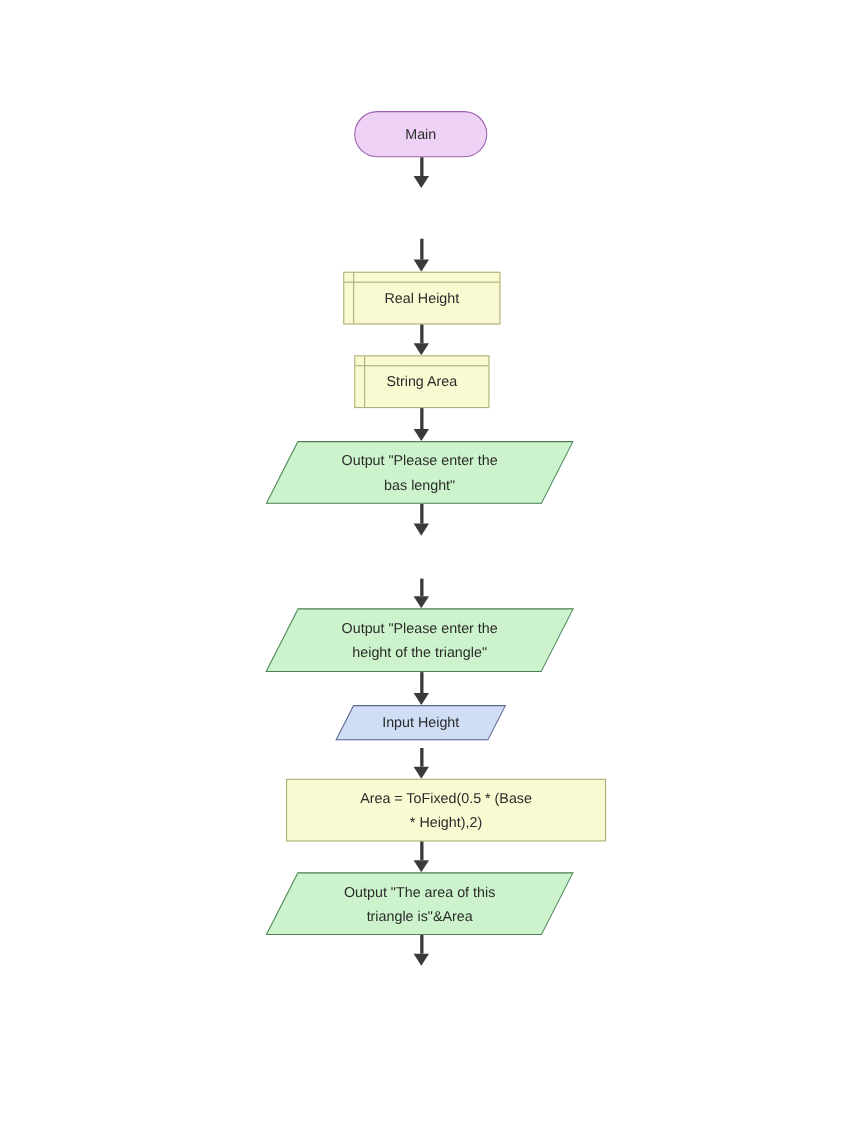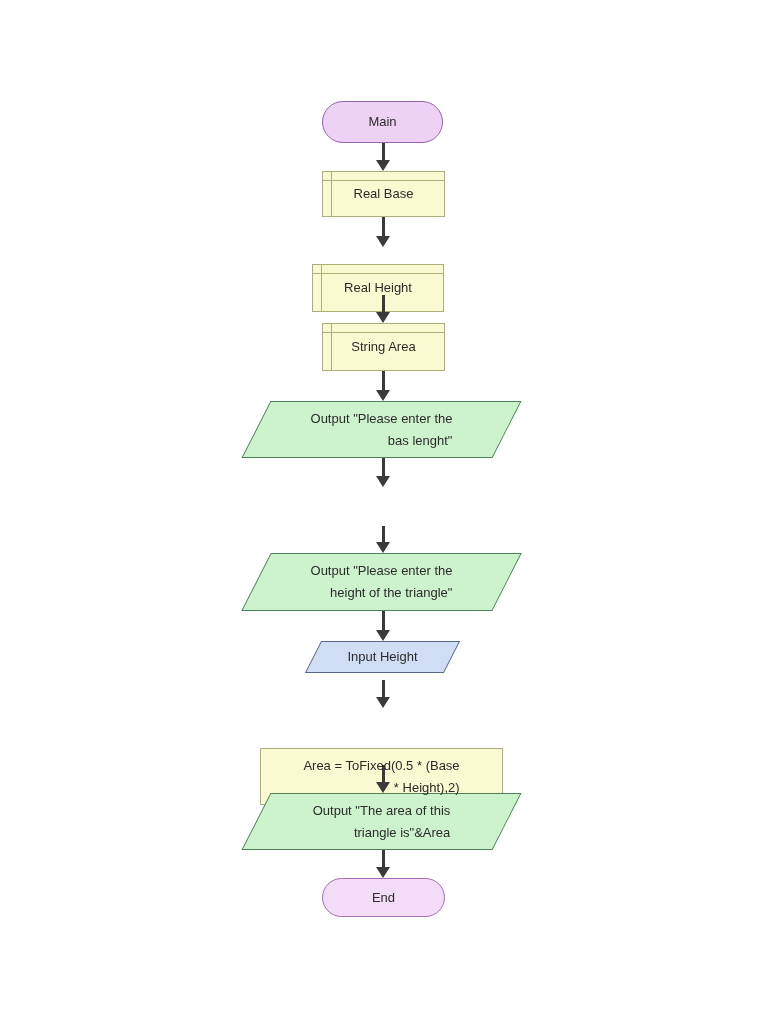--- a/index.html
+++ b/index.html
@@ -15,21 +15,21 @@
     font-family: "Liberation Sans", sans-serif;
     font-size: 13px;
     color: #2b2b2b;
     overflow: hidden;
   }
   .node {
     position: absolute;
     display: flex;
     align-items: center;
     justify-content: center;
-    text-align: right;
+    text-align: center;
     box-sizing: border-box;
   }
   .label {
     position: relative;
     white-space: pre-line;
     line-height: 22px;
     z-index: 2;
   }
   
   .terminator {
@@ -100,29 +100,24 @@
 <body>
 
 <div class="canvas">
 
   <div class="node terminator" style="left:322px;top:101px;width:121px;height:42px">
     <span class="label">Main</span>
   </div>
 
   <div class="arrow" style="left:383px;top:143px;height:17px"></div>
 
-  <div class="node declaration" style="left:322px;top:171px;width:123px;height:46px">
-    <div class="decl-v"></div>
-    <div class="decl-h"></div>
-    <span class="label">Real Base</span>
-  </div>
 
   <div class="arrow" style="left:383px;top:217px;height:19px"></div>
 
-  <div class="node declaration" style="left:312px;top:264px;width:132px;height:48px">
+  <div class="node declaration" style="left:312px;top:247px;width:143px;height:48px">
     <div class="decl-v"></div>
     <div class="decl-h"></div>
     <span class="label">Real Height</span>
   </div>
 
   <div class="arrow" style="left:383px;top:295px;height:17px"></div>
 
   <div class="node declaration" style="left:322px;top:323px;width:123px;height:48px">
     <div class="decl-v"></div>
     <div class="decl-h"></div>
@@ -150,32 +145,29 @@
 
   <div class="arrow" style="left:383px;top:611px;height:19px"></div>
 
   <div class="node io input" style="left:302px;top:641px;width:161px;height:32px">
     <div class="shape"></div>
     <span class="label">Input Height</span>
   </div>
 
   <div class="arrow" style="left:383px;top:680px;height:17px"></div>
 
-  <div class="node process" style="left:260px;top:748px;width:243px;height:57px">
+  <div class="node process" style="left:260px;top:708px;width:291px;height:57px">
     <span class="label">Area = ToFixed(0.5 * (Base
 * Height),2)</span>
   </div>
 
   <div class="arrow" style="left:383px;top:765px;height:17px"></div>
 
   <div class="node io output" style="left:240px;top:793px;width:283px;height:57px">
     <div class="shape"></div>
     <span class="label">Output "The area of this
 triangle is"&amp;Area</span>
   </div>
 
   <div class="arrow" style="left:383px;top:850px;height:17px"></div>
 
-  <div class="node terminator end" style="left:322px;top:878px;width:123px;height:39px">
-    <span class="label">End</span>
-  </div>
 
 </div>
 
 </body></html>

